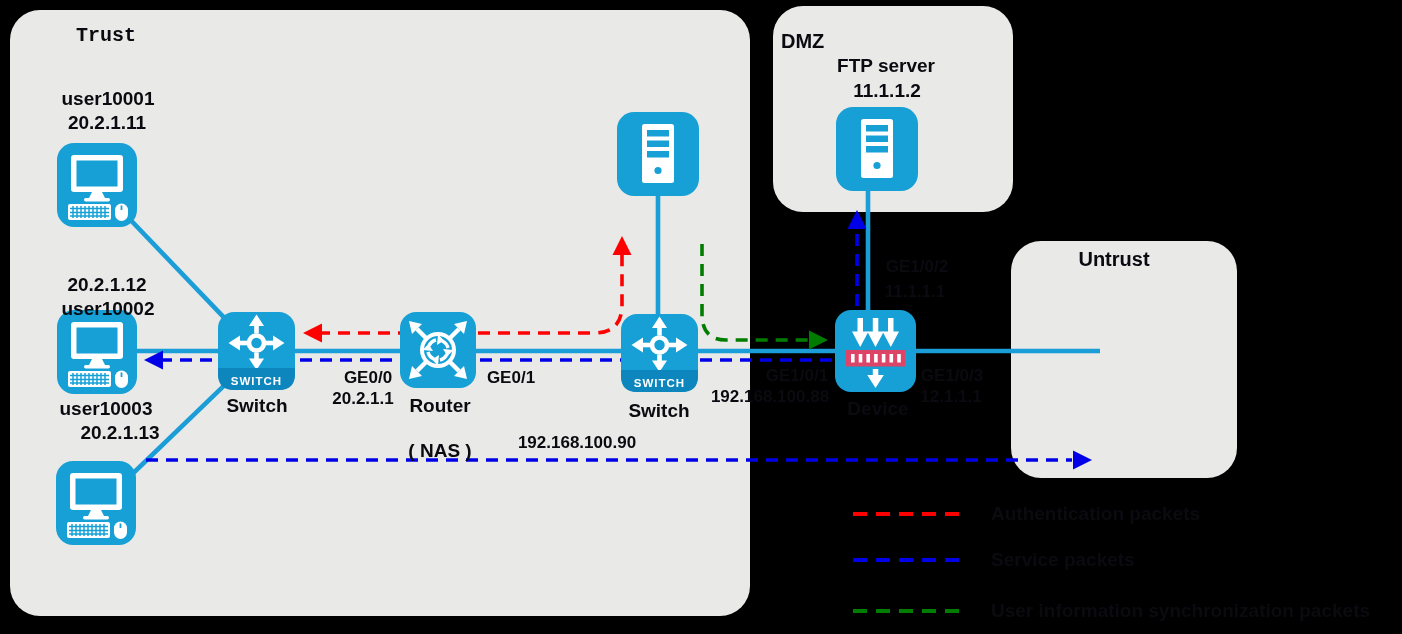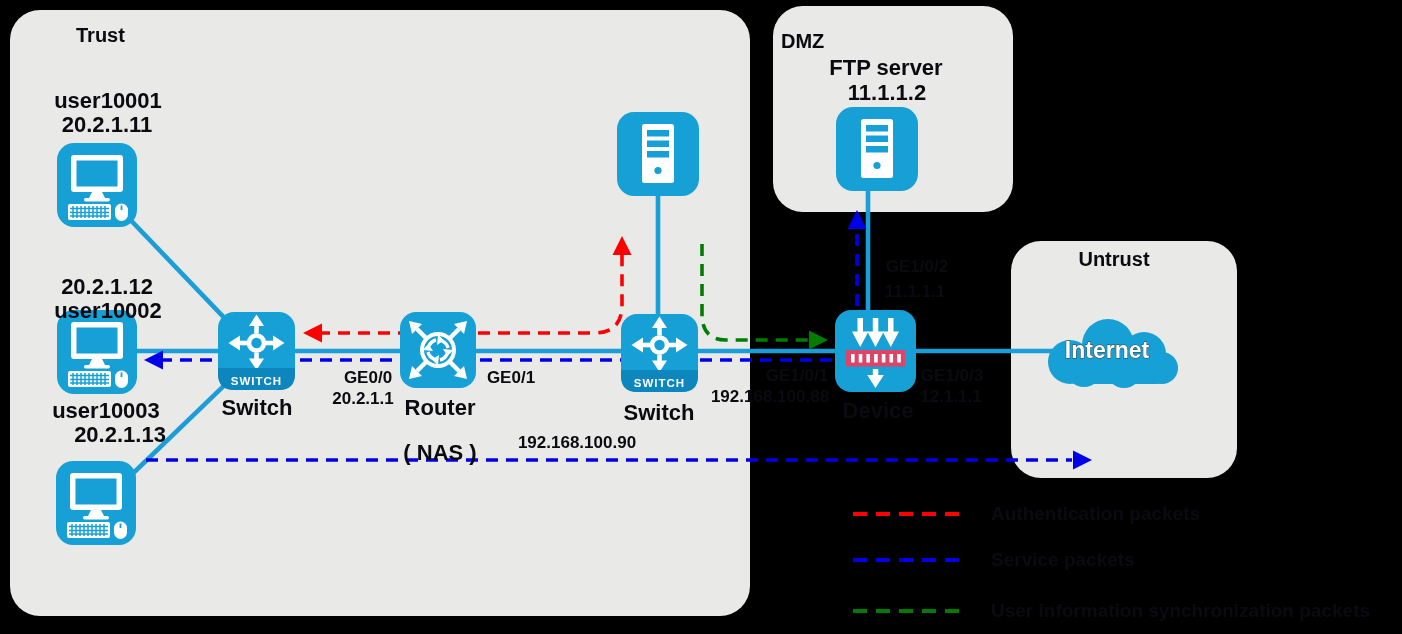--- a/index.html
+++ b/index.html
@@ -6,21 +6,21 @@
   #stage{position:relative;width:1402px;height:634px;background:#000;overflow:hidden;
          font-family:"Liberation Sans",sans-serif;}
   .zone{position:absolute;background:#e9e9e7;border-radius:30px;z-index:1;}
   #zone-trust{left:10px;top:10px;width:740px;height:606px;}
   #zone-dmz{left:773px;top:6px;width:240px;height:206px;}
   #zone-untrust{left:1011px;top:241px;width:226px;height:237px;}
   .wires{position:absolute;left:0;top:0;z-index:2;}
   .icon{position:absolute;z-index:3;line-height:0;}
   .lbl{position:absolute;z-index:4;font-weight:bold;font-size:17px;color:#0a0a10;white-space:nowrap;}
   .c{transform:translateX(-50%);}
-  .s19{font-size:22px;}
+  .s19{font-size:19px;}
   .s20{font-size:20px;}
   #portal-labels{text-align:center;line-height:26px;font-size:18px;}
   .legend-row{position:absolute;left:851px;z-index:4;display:flex;align-items:center;gap:26px;height:16px;}
   .legend-row span{font-weight:bold;font-size:19px;color:#0a0a10;white-space:nowrap;}
   .legend-row svg{display:block;}
 </style>
 </head>
 <body>
 
 <div id="stage">
@@ -270,36 +270,22 @@
           <rect x="39.1" y="44" width="3.6" height="8.5"></rect>
         <rect x="46.8" y="44" width="3.6" height="8.5"></rect>
           <rect x="54.5" y="44" width="3.6" height="8.5"></rect>
         <rect x="62.2" y="44" width="3.6" height="8.5"></rect>
       </g>
       <rect x="37.8" y="59" width="5.5" height="8" fill="#fff"></rect>
       <polygon points="40.5,78 32.3,65 48.8,65" fill="#fff"></polygon>
     </svg>
   </div>
 
-  <div class="icon" style="left:1040px;top:312px;">
-    <svg width="142" height="84" viewBox="0 0 142 84">
-      <g fill="#17a0d6">
-        <circle cx="30" cy="50" r="22"></circle>
-        <circle cx="68" cy="33" r="26"></circle>
-        <circle cx="104" cy="42" r="22"></circle>
-        <circle cx="122" cy="56" r="16"></circle>
-        <circle cx="44" cy="57" r="18"></circle>
-        <circle cx="84" cy="58" r="18"></circle>
-        <rect x="26" y="42" width="106" height="30" rx="15"></rect>
-      </g>
-      <text x="67" y="46" text-anchor="middle" font-family="Liberation Sans, sans-serif" font-size="23" font-weight="bold" fill="#ffffff" stroke="#3a3a3a" stroke-width="0.9" paint-order="stroke">Internet</text>
-    </svg>
-  </div>
-
-  <div class="lbl s20" style="left:76px;top:24px;">Trust</div>
+
+  <div class="lbl s20" style="left:76px;top:24px;font-family:Liberation Mono, monospace;">Trust</div>
   <div class="lbl s20" style="left:781px;top:30px;">DMZ</div>
   <div class="lbl s20 c" style="left:1114px;top:248px;">Untrust</div>
 
   <div class="lbl s19 c" style="left:108px;top:88px;">user10001</div>
   <div class="lbl s19 c" style="left:107px;top:112px;">20.2.1.11</div>
   <div class="lbl s19 c" style="left:108px;top:250px;margin-top:48px;">user10002</div>
   <div class="lbl s19 c" style="left:107px;top:274px;">20.2.1.12</div>
   <div class="lbl s19 c" style="left:106px;top:398px;">user10003</div>
   <div class="lbl s19 c" style="left:120px;top:422px;">20.2.1.13</div>
 

